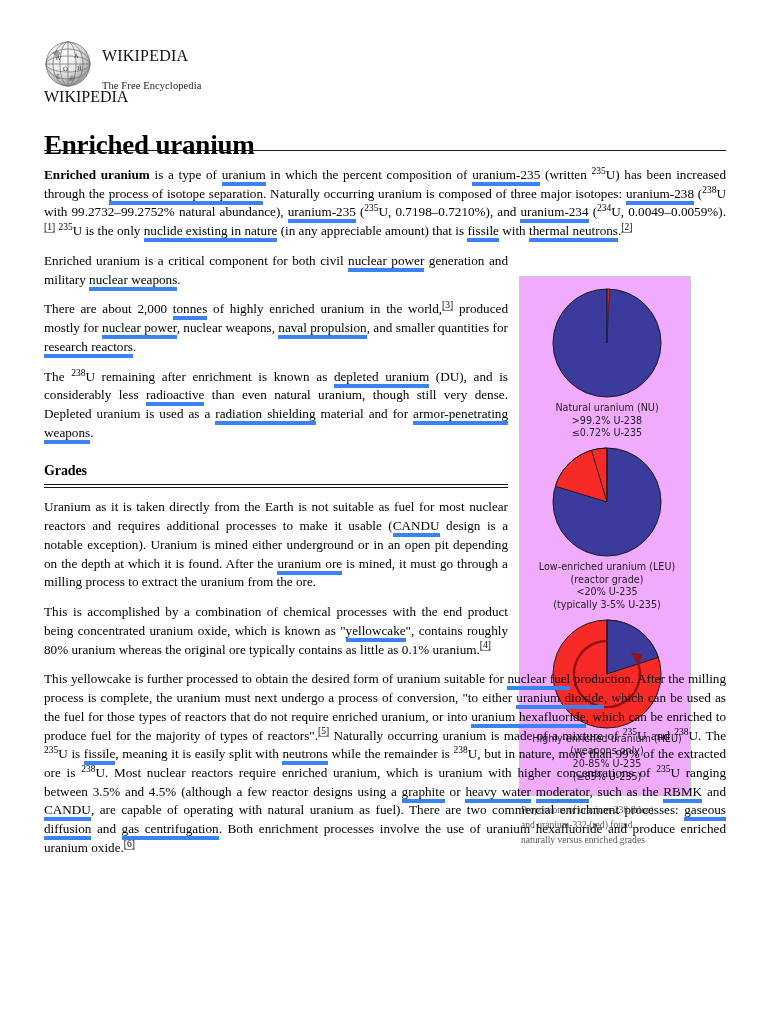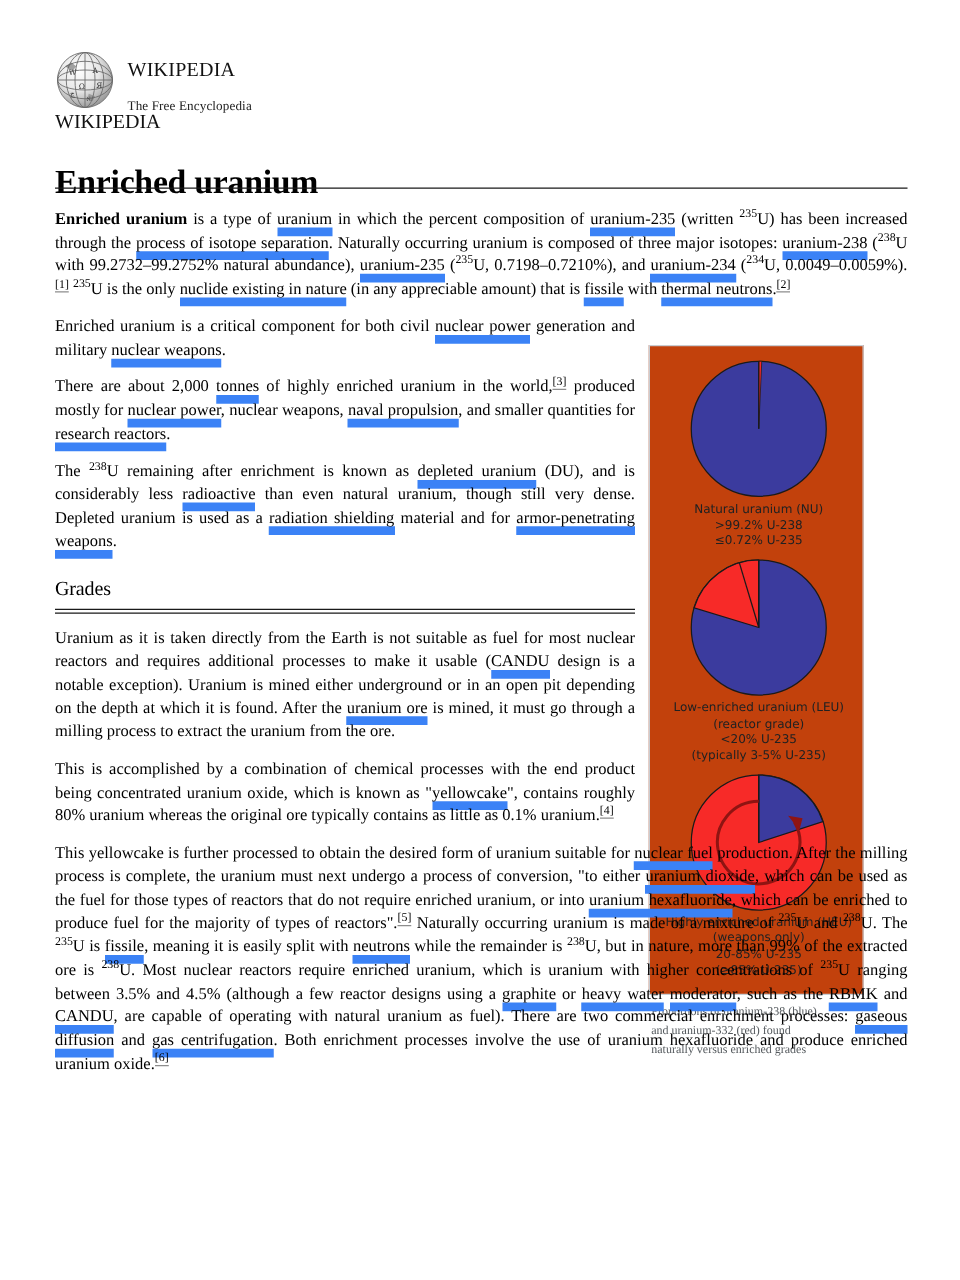--- a/index.html
+++ b/index.html
@@ -99,61 +99,61 @@
     font-size: 13.2px;
     line-height: 1.42;
     text-align: justify;
   }
   p {
     margin: 0 0 11px 0;
     text-align: justify;
   }
   p.narrow { width: 464px; }
   .lnk {
-    border-bottom: 7px solid #3b82f6;
+    border-bottom: 4px solid #3b82f6;
   }
   b { font-weight: bold; }
   sup {
     font-size: 0.72em;
     vertical-align: super;
     line-height: 0;
   }
   .ref {
     font-size: 0.72em;
     vertical-align: super;
     line-height: 0;
     border-bottom: 1px solid #8d8d8d;
   }
 
   
   .sec-head {
     width: 464px;
     margin: 18px 0 4px 0;
-    font-size: 16px;
-    font-weight: normal;
+    font-size: 14px;
+    font-weight: bold;
     letter-spacing: -0.1px;
   }
   .sec-rule {
     width: 464px;
     border-top: 1.4px solid #1a1a1a;
     border-bottom: 1.4px solid #1a1a1a;
     height: 2px;
     margin: 0 0 10px 0;
   }
 
   
   .figure {
     position: absolute;
     left: 519px;
     top: 276px;
     width: 216px;
   }
   .figbox {
     border: 1px solid #c8ccd1;
-    background: #c2410c;
+    background: #f0abfc;
     padding: 10px 4px 8px 8px;
     box-sizing: border-box;
     width: 172px;
   }
   .pie-block {
     text-align: center;
     margin-bottom: 6px;
   }
   .pie-block:last-child { margin-bottom: 4px; }
   .pie-svg { display: block; margin: 0 auto; }

